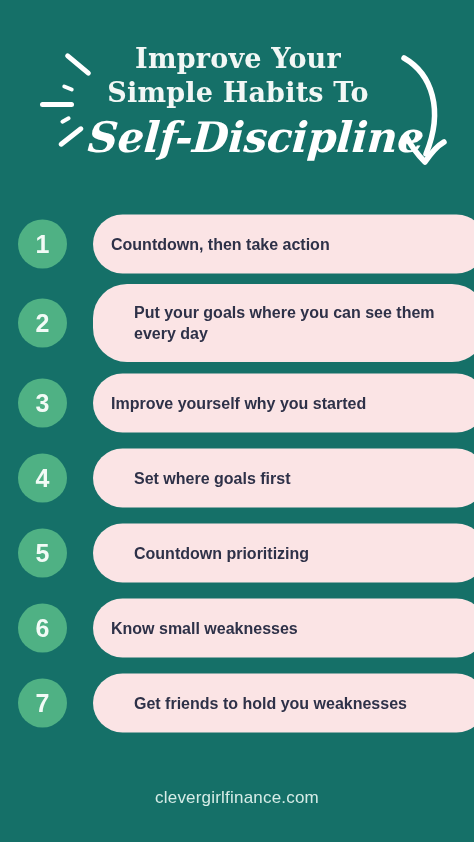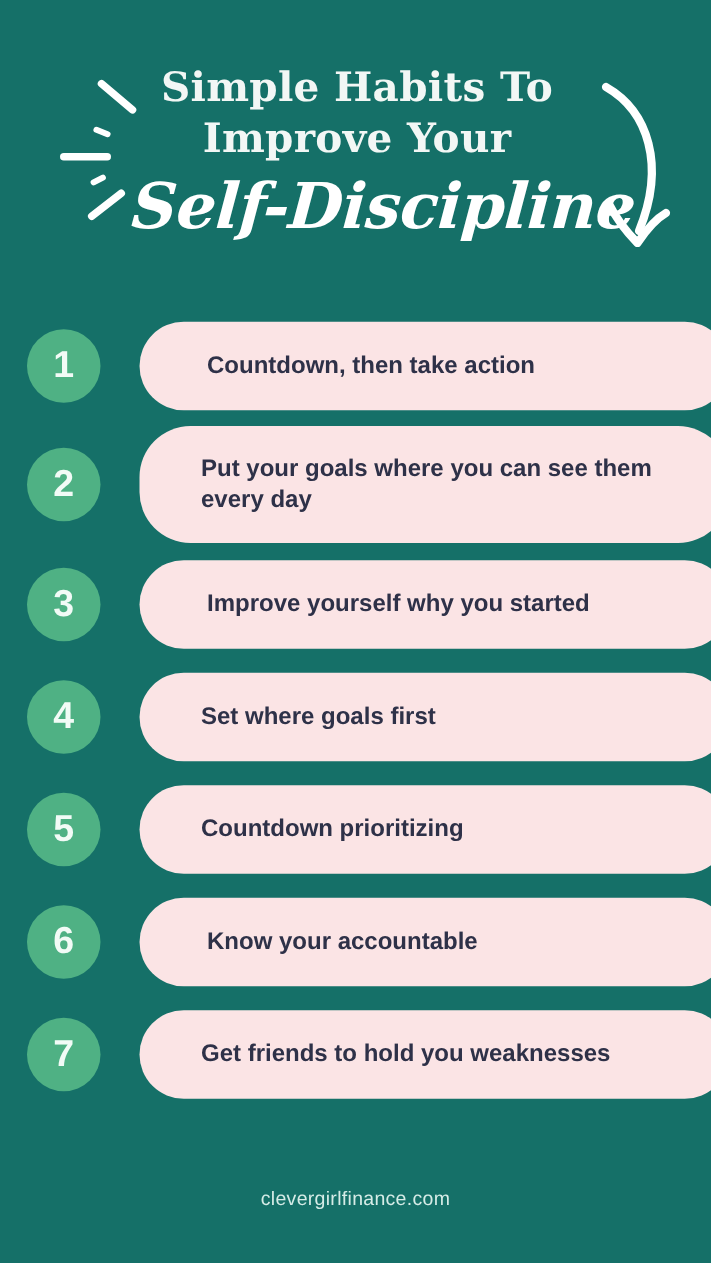--- a/index.html
+++ b/index.html
@@ -134,34 +134,34 @@
 
   .pill-text {
     font-family: "Liberation Sans", sans-serif;
     font-weight: bold;
     font-size: 16px;
     line-height: 21px;
     color: #2e3148;
     padding-left: 39px;
     padding-right: 22px;
   }
-  .pill-text.indent-1 { padding-left: 45px; }
+  .pill-text.indent-1 { padding-left: 18px; }
   .pill-text.indent-2 { padding-left: 41px; }
 
   
   .footer {
     position: absolute;
     left: 0;
     bottom: 34px;
     width: 474px;
     text-align: center;
   }
   .footer-text {
     font-family: "Liberation Sans", sans-serif;
-    font-size: 13px;
+    font-size: 17px;
     font-weight: normal;
     color: #d6ece7;
     letter-spacing: 0.2px;
   }
 </style>
 </head>
 <body>
 
 <div id="poster">
 
@@ -169,22 +169,22 @@
 
     <div class="sparkle">
       <div class="ray ray-a"></div>
       <div class="ray ray-b"></div>
       <div class="ray ray-c"></div>
       <div class="ray ray-d"></div>
       <div class="ray ray-e"></div>
     </div>
 
     <div class="title-block">
+      <div class="title-line">Improve Your</div>
       <div class="title-line">Simple Habits To</div>
-      <div class="title-line">Improve Your</div>
       <div class="script-line">Self-Discipline</div>
     </div>
 
     <div class="arrow">
       <svg viewBox="0 0 64 126" xmlns="http://www.w3.org/2000/svg">
         <path d="M12 6 C 40 22, 52 58, 34 102" stroke="#ffffff" stroke-width="5.5" fill="none" stroke-linecap="round"></path>
         <path d="M14 84 C 20 96, 27 104, 33 110 C 39 101, 45 94, 52 90" stroke="#ffffff" stroke-width="5.5" fill="none" stroke-linecap="round" stroke-linejoin="round"></path>
       </svg>
     </div>
 
@@ -235,21 +235,21 @@
       <div class="pill">
         <div class="pill-text indent-2">Countdown prioritizing</div>
       </div>
     </div>
 
     <div class="row">
       <div class="num-circle">
         <span>6</span>
       </div>
       <div class="pill">
-        <div class="pill-text indent-1">Know your accountable</div>
+        <div class="pill-text indent-1">Know small weaknesses</div>
       </div>
     </div>
 
     <div class="row">
       <div class="num-circle">
         <span>7</span>
       </div>
       <div class="pill">
         <div class="pill-text indent-2">Get friends to hold you weaknesses</div>
       </div>

